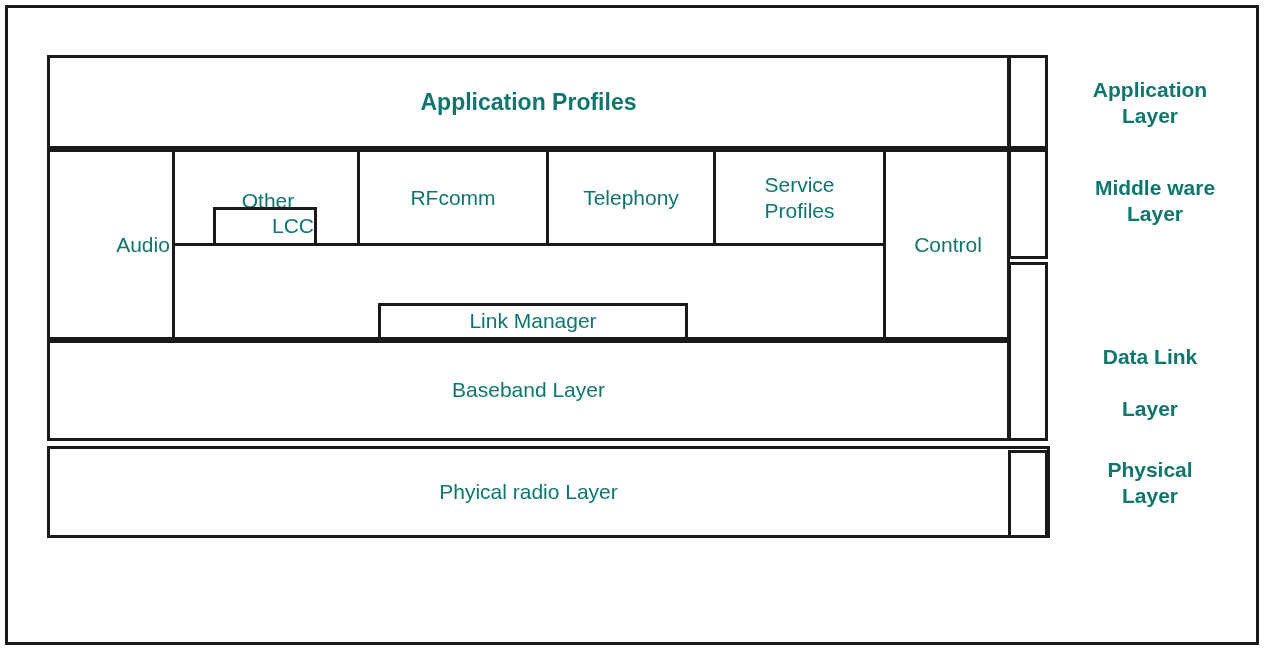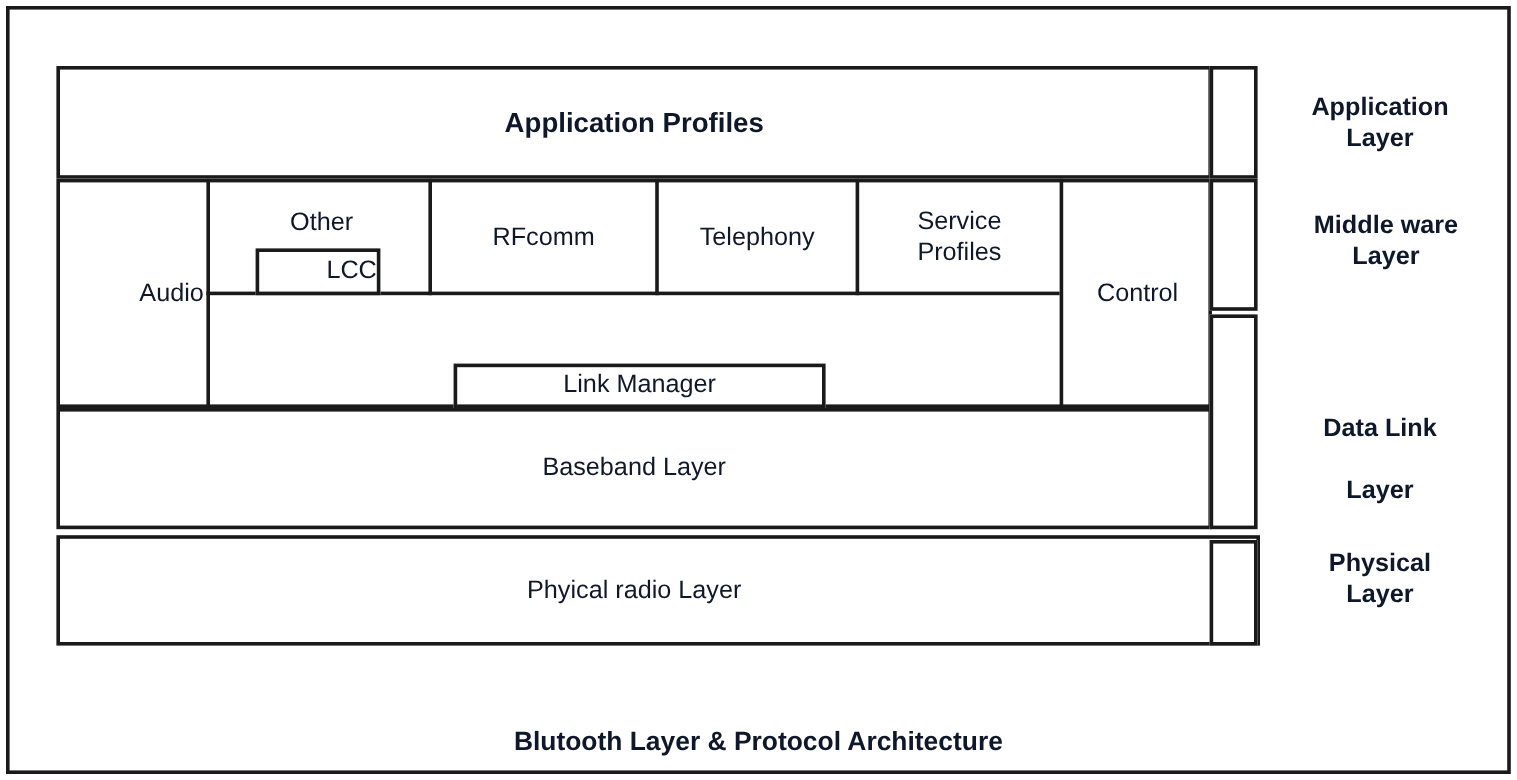--- a/index.html
+++ b/index.html
@@ -6,21 +6,21 @@
     margin: 0;
     padding: 0;
     background: #ffffff;
   }
   #canvas {
     position: relative;
     width: 1264px;
     height: 650px;
     background: #ffffff;
     font-family: "Liberation Sans", sans-serif;
-    color: #0f172a;
+    color: #0f766e;
     overflow: hidden;
   }
   .outer-frame {
     position: absolute;
     left: 5px;
     top: 5px;
     width: 1254px;
     height: 640px;
     border: 3px solid #1a1a1a;
     box-sizing: border-box;
@@ -73,21 +73,21 @@
 
   <div class="box" style="left:47px; top:149px; width:963px; height:191px;"></div>
 
   <div class="plain t-reg" style="left:50px; top:152px; width:122px; height:185px;margin-left:32px;">
     <span>Audio</span>
   </div>
   <div class="vline" style="left:172px; top:149px; height:191px;"></div>
 
   <div class="hline" style="left:172px; top:243px; width:711px;"></div>
 
-  <div class="plain t-reg" style="left:175px; top:158px; width:186px; height:56px; align-items:center;">
+  <div class="plain t-reg" style="left:175px; top:158px; width:186px; height:56px; align-items:flex-end;">
     <span>Other</span>
   </div>
   <div class="vline" style="left:357px; top:149px; height:97px;"></div>
 
   <div class="box t-reg" style="left:213px; top:207px; width:104px; height:39px; z-index:5;justify-content:flex-end;">
     <span>LCC</span>
   </div>
 
   <div class="plain t-reg" style="left:360px; top:152px; width:186px; height:92px;">
     <span>RFcomm</span>
@@ -141,17 +141,14 @@
   <div class="plain t-side" style="left:1060px; top:352px; width:180px; height:62px; flex-direction:column;gap:26px;">
     <span>Data Link</span>
     <span>Layer</span>
   </div>
 
   <div class="plain t-side" style="left:1060px; top:452px; width:180px; height:62px; flex-direction:column;">
     <span>Physical</span>
     <span>Layer</span>
   </div>
 
-  <div class="plain t-cap" style="left:5px; top:598px; width:1254px; height:40px;">
-    <span>Blutooth Layer &amp; Protocol Architecture</span>
-  </div>
 
 </div>
 
 </body></html>

